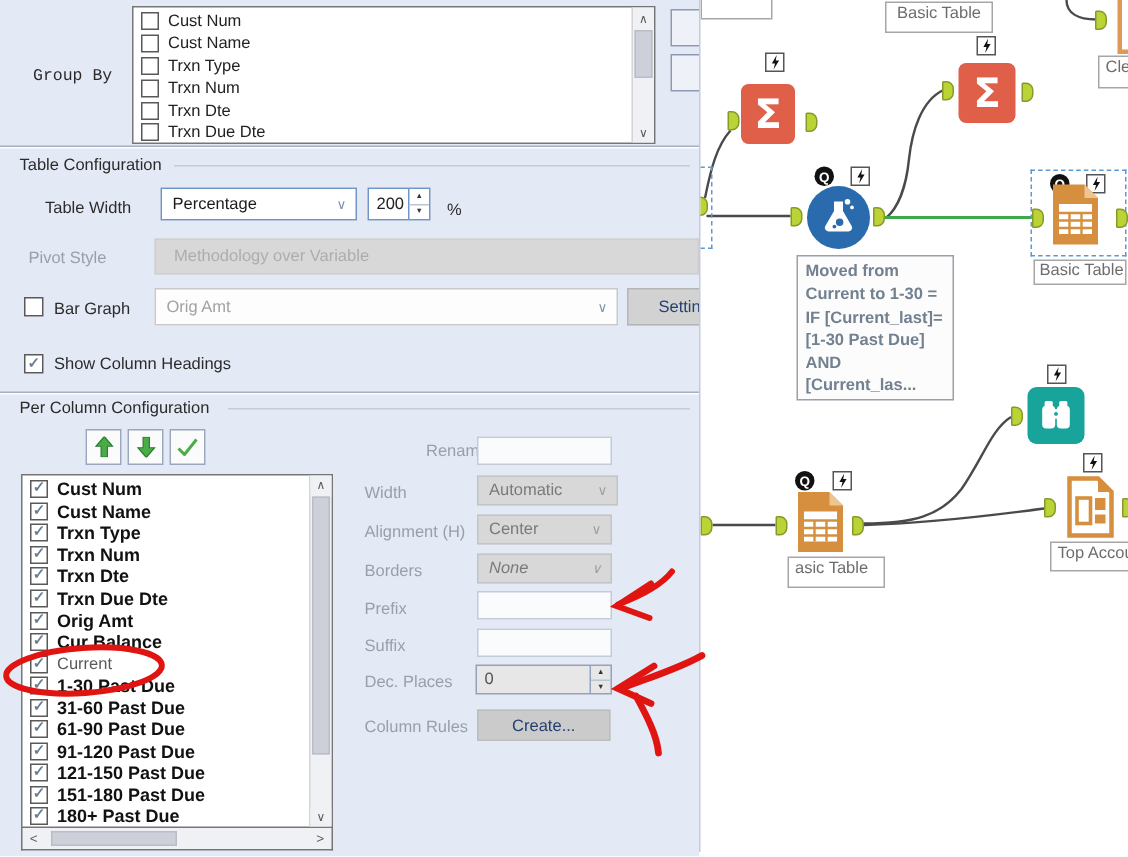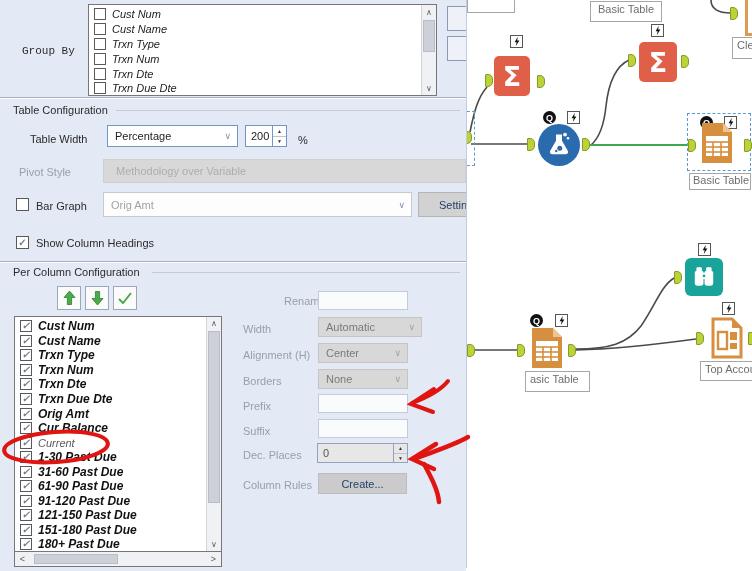--- a/index.html
+++ b/index.html
@@ -8,21 +8,21 @@
          font-family:"Liberation Sans", sans-serif; font-size:11px; color:#222; background:#fff; }
 
   
   .panel { position:absolute; left:0; top:0; width:466px; height:571px; background:#e4e9f6; overflow:hidden; }
   .lbl { position:absolute; color:#2b2b2b; white-space:nowrap; }
   .lbl.dis { color:#98a0ab; }
   .sep { position:absolute; left:0; width:466px; height:2px; border-top:1px solid #a9b0c4; border-bottom:1px solid #fdfdfe; }
   .legend-line { position:absolute; height:1px; background:#c3cbdd; }
 
   .listbox { position:absolute; background:#fff; border:1px solid #767676; overflow:hidden; }
-  .lrow { display:flex; align-items:center; padding-left:5px; white-space:nowrap;font-style:italic; }
+  .lrow { display:flex; align-items:center; padding-left:5px; white-space:nowrap; }
   .cb { width:12px; height:12px; background:#fff; border:1px solid #595959; display:inline-flex;
         align-items:center; justify-content:center; flex:0 0 auto; }
   .cb .ck { font-size:10px; line-height:10px; color:#6b7d92; font-weight:bold; }
   .cb.big { width:13px; height:13px; }
   .lrow .txt { margin-left:6px; }
   .boldtxt { font-weight:bold; font-size:12px; color:#111; }
   .mutedtxt { font-weight:normal; font-size:11px; color:#5a5a5a; }
 
   .vsb { position:absolute; top:0; right:0; width:15px; height:100%; background:#f0f1f5; border-left:1px solid #d5d5d5; }
   .sb-btn { position:absolute; left:0; width:100%; height:14px; background:#f0f1f5; color:#5a5a5a;
@@ -302,33 +302,33 @@
       <div class="h-thumb" style="left:19px; width:84px;"></div>
       <div class="h-btn" style="right:0;">
           <span>&gt;</span>
         </div>
     </div>
 
     <span class="lbl dis" style="left:243px; top:295px;margin-left:41px;">Rename Field</span>
     <div class="tbox" style="left:318px; top:291px; width:90px; height:19px;"></div>
 
     <span class="lbl dis" style="left:243px; top:323px;">Width</span>
-    <div class="dd gray" style="left:318px; top:317px; width:104px; height:20px;">
+    <div class="dd gray" style="left:318px; top:317px; width:94px; height:20px;">
       <span>Automatic</span>
       <span class="chev">∨</span>
     </div>
 
     <span class="lbl dis" style="left:243px; top:349px;">Alignment (H)</span>
     <div class="dd gray" style="left:318px; top:343px; width:90px; height:20px;">
       <span>Center</span>
       <span class="chev">∨</span>
     </div>
 
     <span class="lbl dis" style="left:243px; top:375px;">Borders</span>
-    <div class="dd gray" style="left:318px; top:369px; width:90px; height:20px;">
+    <div class="dd gray" style="left:318px; top:369px; width:90px; height:20px;font-style:italic;">
       <span>None</span>
       <span class="chev">∨</span>
     </div>
 
     <span class="lbl dis" style="left:243px; top:400px;">Prefix</span>
     <div class="tbox" style="left:318px; top:394px; width:90px; height:19px;"></div>
 
     <span class="lbl dis" style="left:243px; top:425px;">Suffix</span>
     <div class="tbox" style="left:318px; top:419px; width:90px; height:19px;"></div>
 
@@ -441,20 +441,28 @@
           <line x1="13" y1="20" x2="13" y2="34"></line>
             <line x1="21" y1="20" x2="21" y2="34"></line>
         </g>
       </svg>
     </div>
     <div class="anchor" style="left:277px; top:139px;"></div>
     <div class="caption" style="left:222px; top:173px; width:62px; height:17px; padding:0 3px;">
       <span>Basic Table</span>
     </div>
 
+    <div class="comment" style="left:64px; top:170px; width:105px; height:97px;">
+        <div>Moved from</div>
+        <div>Current to 1-30 =</div>
+        <div>IF [Current_last]=</div>
+        <div>[1-30 Past Due]</div>
+        <div>AND</div>
+        <div>[Current_las...</div>
+      </div>
 
     <div class="badge-bolt" style="left:231px; top:243px;">
       <svg width="8" height="11" viewBox="0 0 10 12">
           <polygon points="6,0 2,7 4.6,7 3.4,12 8,4.6 5.2,4.6" fill="#111"></polygon>
         </svg>
     </div>
     <div class="anchor" style="left:207px; top:271px;"></div>
     <div class="tool browse" style="left:218px; top:258px;">
       <svg width="26" height="26" viewBox="0 0 24 24">
         <rect x="5" y="3" width="5" height="4" rx="1" fill="#fff"></rect>

